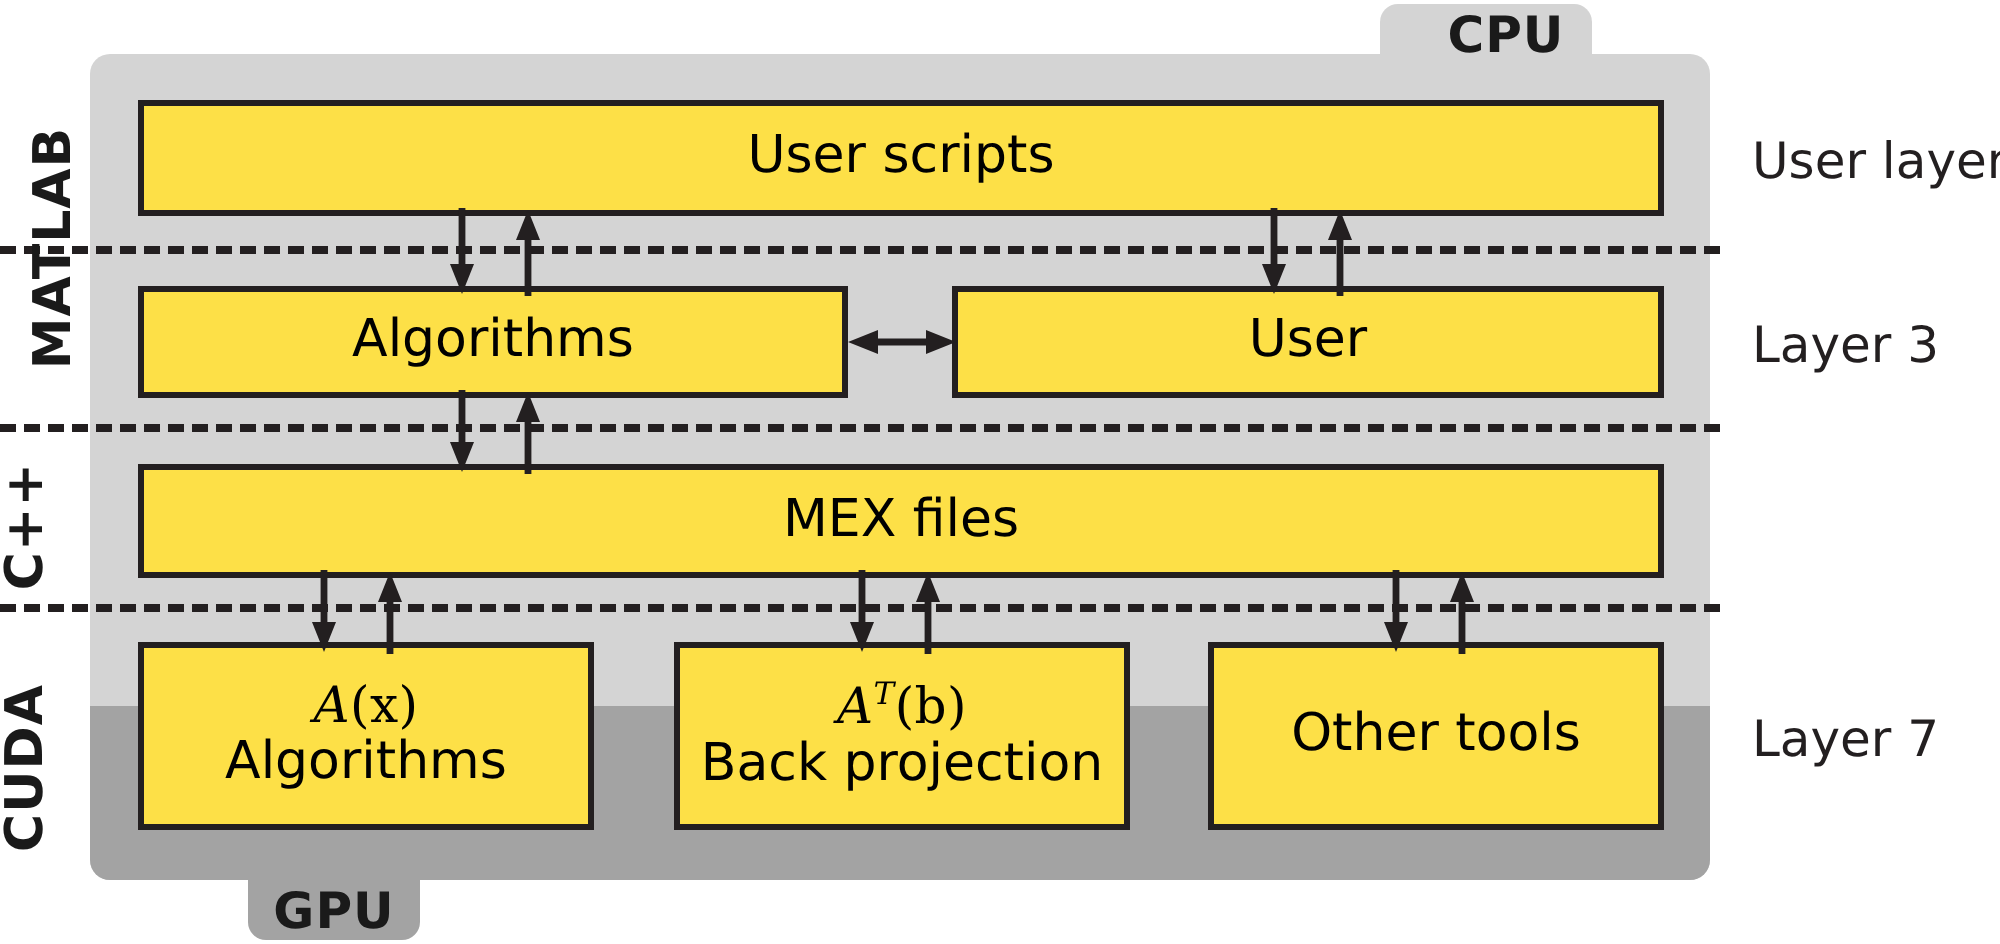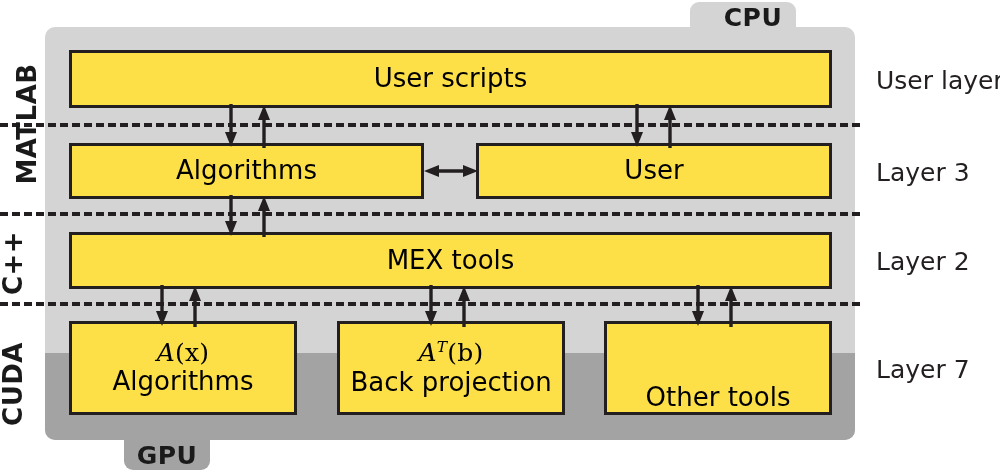--- a/index.html
+++ b/index.html
@@ -143,34 +143,34 @@
   </div>
 
   <div class="node-box" style="left:69px; top:143px; width:355px; height:56px;">
     <span class="caption">Algorithms</span>
   </div>
   <div class="node-box" style="left:476px; top:143px; width:356px; height:56px;">
     <span class="caption">User</span>
   </div>
 
   <div class="node-box" style="left:69px; top:232px; width:763px; height:57px;">
-    <span class="caption">MEX tools</span>
+    <span class="caption">MEX files</span>
   </div>
 
   <div class="node-box" style="left:69px; top:321px; width:228px; height:94px;">
     <span class="mathline"><span>A</span><span class="paren">(x)</span></span>
     <span class="caption">Algorithms</span>
   </div>
 
   <div class="node-box" style="left:337px; top:321px; width:228px; height:94px;">
     <span class="mathline"><span>A</span><sup>T</sup><span class="paren">(b)</span></span>
     <span class="caption">Back projection</span>
   </div>
 
-  <div class="node-box" style="left:604px; top:321px; width:228px; height:94px;justify-content:flex-end;">
+  <div class="node-box" style="left:604px; top:321px; width:228px; height:94px;">
     <span class="caption">Other tools</span>
   </div>
 
   <svg class="arrow-svg" style="left:210px; top:104px; width:80px; height:44px;">
     <line x1="21" y1="0" x2="21" y2="32"></line>
     <polygon points="21,43 15,28 27,28"></polygon>
     <line x1="54" y1="44" x2="54" y2="12"></line>
     <polygon points="54,1 48,16 60,16"></polygon>
   </svg>
 
@@ -224,20 +224,17 @@
   <div class="side-label rot" style="left:-37px; top:369px; width:100px; font-size:26px;">
     <span>CUDA</span>
   </div>
 
   <div class="layer-label" style="left:876px; top:66px;">
     <span>User layer</span>
   </div>
   <div class="layer-label" style="left:876px; top:158px;">
     <span>Layer 3</span>
   </div>
-  <div class="layer-label" style="left:876px; top:247px;">
-    <span>Layer 2</span>
-  </div>
   <div class="layer-label" style="left:876px; top:355px;">
     <span>Layer 7</span>
   </div>
 
 </div>
 
 </body></html>

